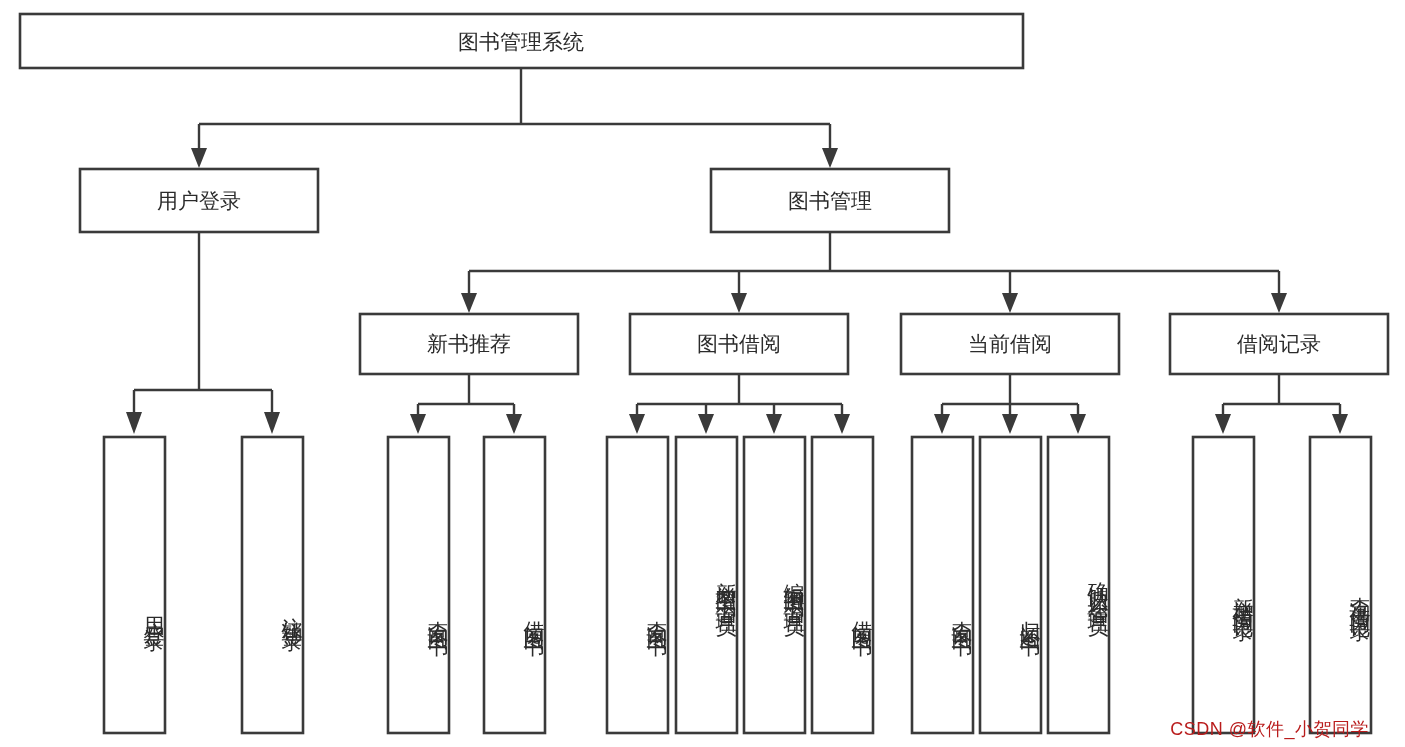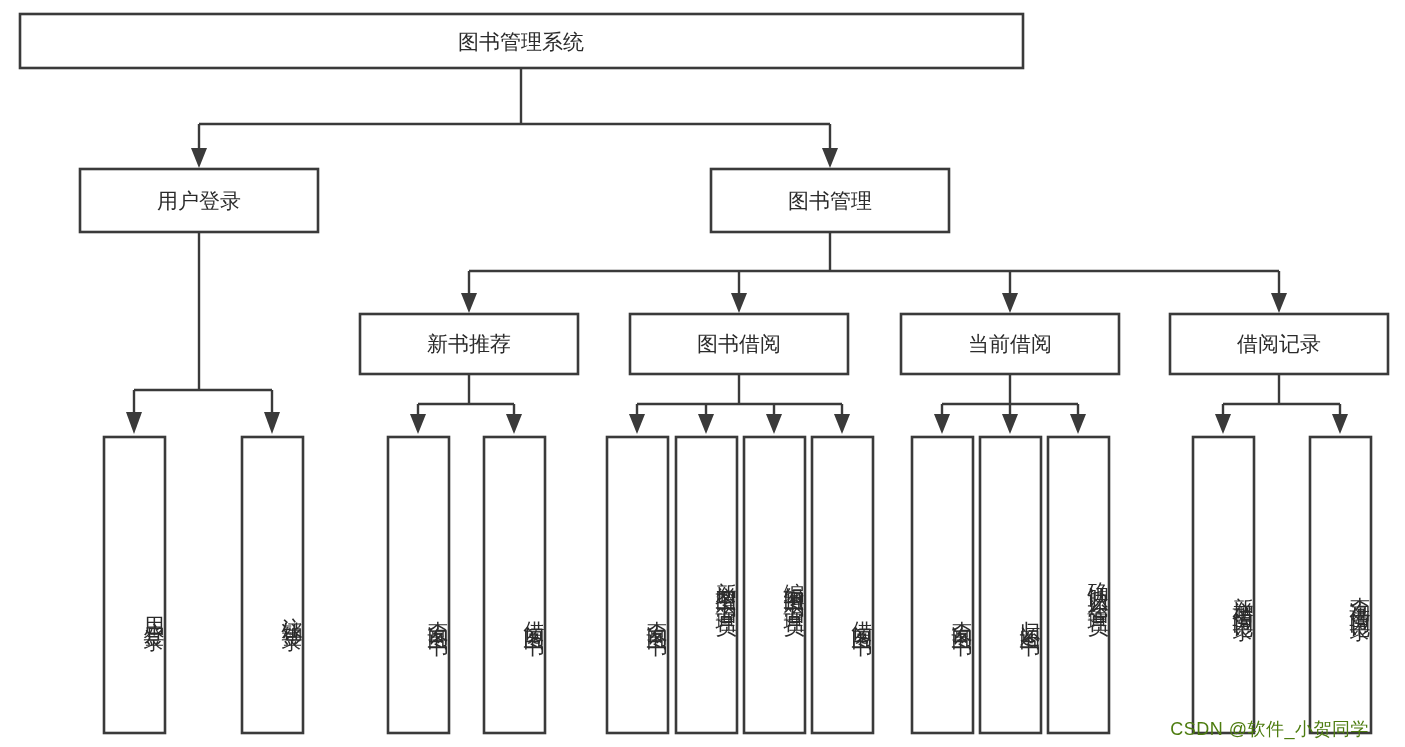--- a/index.html
+++ b/index.html
@@ -64,21 +64,21 @@
     justify-content: center;
     white-space: nowrap;
     pointer-events: none;
   }
   .watermark {
     position: absolute;
     right: 12px;
     bottom: 6px;
     font-family: "Liberation Sans", "DejaVu Sans", sans-serif;
     font-size: 18px;
-    color: #4d7c0f;
+    color: #b91c1c;
     letter-spacing: 0.5px;
     white-space: nowrap;
   }
 </style>
 </head>
 <body>
 
 <div id="diagram-root">
 
   <svg class="diagram-canvas" viewBox="0 0 1405 747">

